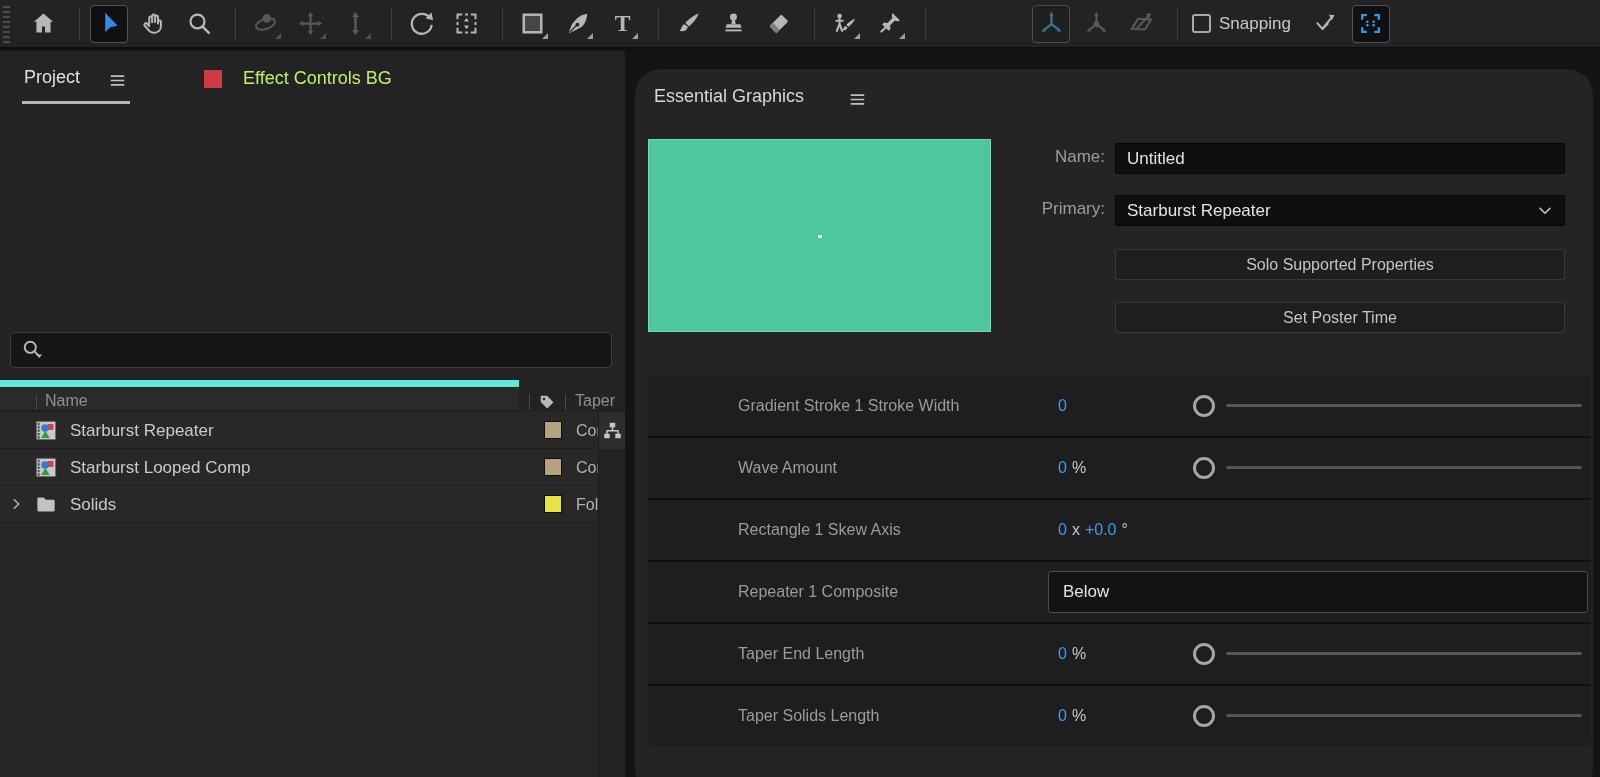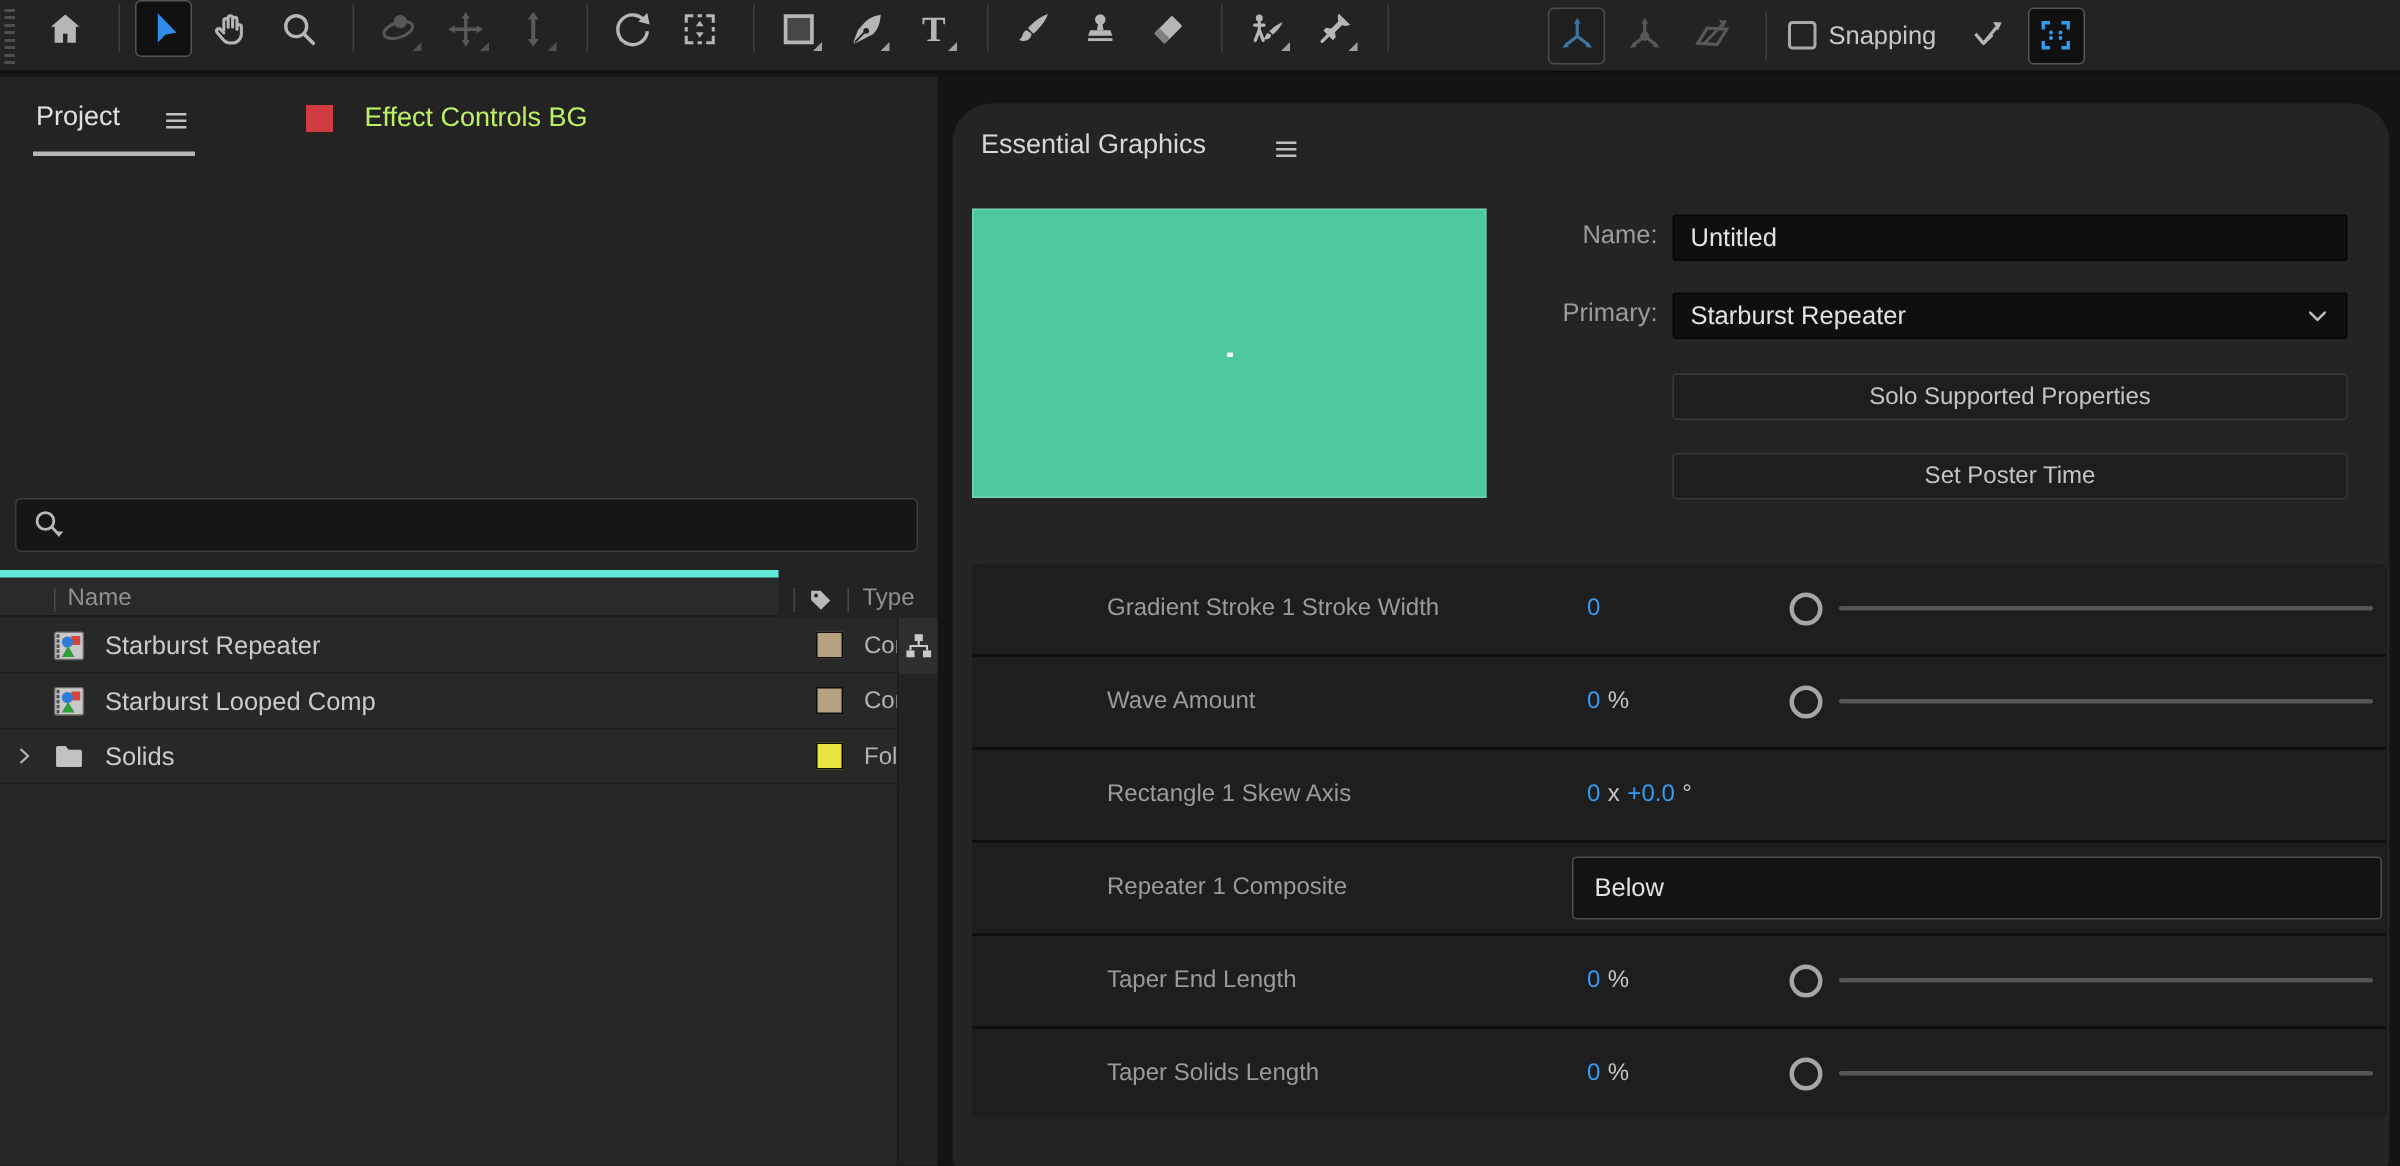--- a/index.html
+++ b/index.html
@@ -2,21 +2,21 @@
 <html><head>
 <meta charset="utf-8">
 <style>
   html,body{margin:0;padding:0;background:#141414;width:1600px;height:777px;overflow:hidden;
     font-family:"Liberation Sans",sans-serif;-webkit-font-smoothing:antialiased;}
   *{box-sizing:border-box;}
   .abs{position:absolute;}
 
   
   #toolbar{position:absolute;left:0;top:0;width:1600px;height:49px;background:#232323;
-    border-bottom:2px solid #0e0e0e;display:flex;align-items:flex-start;}
+    border-bottom:2px solid #0e0e0e;display:flex;align-items:center;}
   #drag-dots{position:absolute;left:3px;top:6px;width:7px;height:37px;
     background:repeating-linear-gradient(to bottom,#4d4d4d 0 2px,transparent 2px 5px);}
   #tb-main{display:flex;align-items:center;margin-left:24px;}
   .tb-right{position:absolute;left:1032px;top:0;height:47px;display:flex;align-items:center;}
   .tool{position:relative;width:38px;height:38px;margin-right:7px;display:flex;align-items:center;
     justify-content:center;color:#b6b6b6;border-radius:4px;}
   .tool svg{width:27px;height:27px;display:block;}
   .tb-sep{width:1px;height:32px;background:#3e3e3e;margin:0 10px;}
   .t-active{background:#101010;border:1px solid #555;}
   .t-outline{background:#1f1f1f;border:1px solid #4c4c4c;}
@@ -35,21 +35,21 @@
   #proj-menu{position:absolute;left:108px;top:20px;width:19px;height:19px;color:#c0c0c0;}
   #proj-underline{position:absolute;left:22px;top:50px;width:108px;height:3px;background:#b5b5b5;}
   #ecbg-swatch{position:absolute;left:204px;top:19px;width:18px;height:18px;}
   #tab-ecbg{position:absolute;left:243px;top:17px;font-size:18px;color:#bef264;}
   #search-box{position:absolute;left:10px;top:281px;width:602px;height:36px;background:#161616;
     border:1px solid #3d3d3d;border-radius:4px;display:flex;align-items:center;}
   #search-icon{width:24px;height:24px;color:#b9b9b9;margin-left:10px;flex:0 0 auto;}
   #search-input{background:transparent;border:none;outline:none;color:#ddd;font-size:16px;
     flex:1;height:100%;font-family:"Liberation Sans",sans-serif;}
   #col-header{position:absolute;left:0;top:329px;width:519px;height:31px;background:#2a2a2a;
-    border-top:5px solid #5eead4;border-bottom:1px solid #1b1b1b;}
+    border-top:7px solid #5eead4;border-bottom:1px solid #1b1b1b;}
   .vdiv{position:absolute;top:7px;width:1px;height:16px;background:#4a4a4a;}
   #col-name{position:absolute;left:45px;top:5px;font-size:16px;color:#909090;}
   #col-tag{position:absolute;left:537px;top:5px;width:20px;height:20px;color:#b9b9b9;}
   #col-type{position:absolute;left:575px;top:5px;font-size:16px;color:#909090;}
   #list-area{position:absolute;left:0;top:361px;width:598px;bottom:0;background:#262626;overflow:hidden;}
   .list-row{position:relative;height:37px;background:#282828;border-bottom:1px solid #1e1e1e;}
   .row-chev{position:absolute;left:8px;top:10px;width:16px;height:16px;color:#b5b5b5;}
   .row-icon{position:absolute;left:33px;top:7px;width:26px;height:23px;}
   .row-name{position:absolute;left:70px;top:0;line-height:37px;font-size:17px;color:#cbcbcb;white-space:nowrap;}
   .row-swatch{position:absolute;left:544px;top:9px;width:18px;height:18px;border:1px solid #0d0d0d;}
@@ -398,21 +398,21 @@
   </div>
 
   <div id="col-header">
     <span class="vdiv" style="left:36px"></span>
     <span id="col-name">Name</span>
     <span class="vdiv" style="left:529px"></span>
     <svg id="col-tag">
         <use href="#i-tag-icon"></use>
       </svg>
     <span class="vdiv" style="left:565px"></span>
-    <span id="col-type">Type</span>
+    <span id="col-type">Taper</span>
   </div>
 
   <div id="list-area">
     <div class="list-row">
       <svg class="row-icon">
           <use href="#i-composition-icon"></use>
         </svg>
       <span class="row-name">Starburst Repeater</span>
       <span class="row-swatch" style="background: rgb(181, 163, 127);"></span>
       <span class="row-type">Composition</span>

